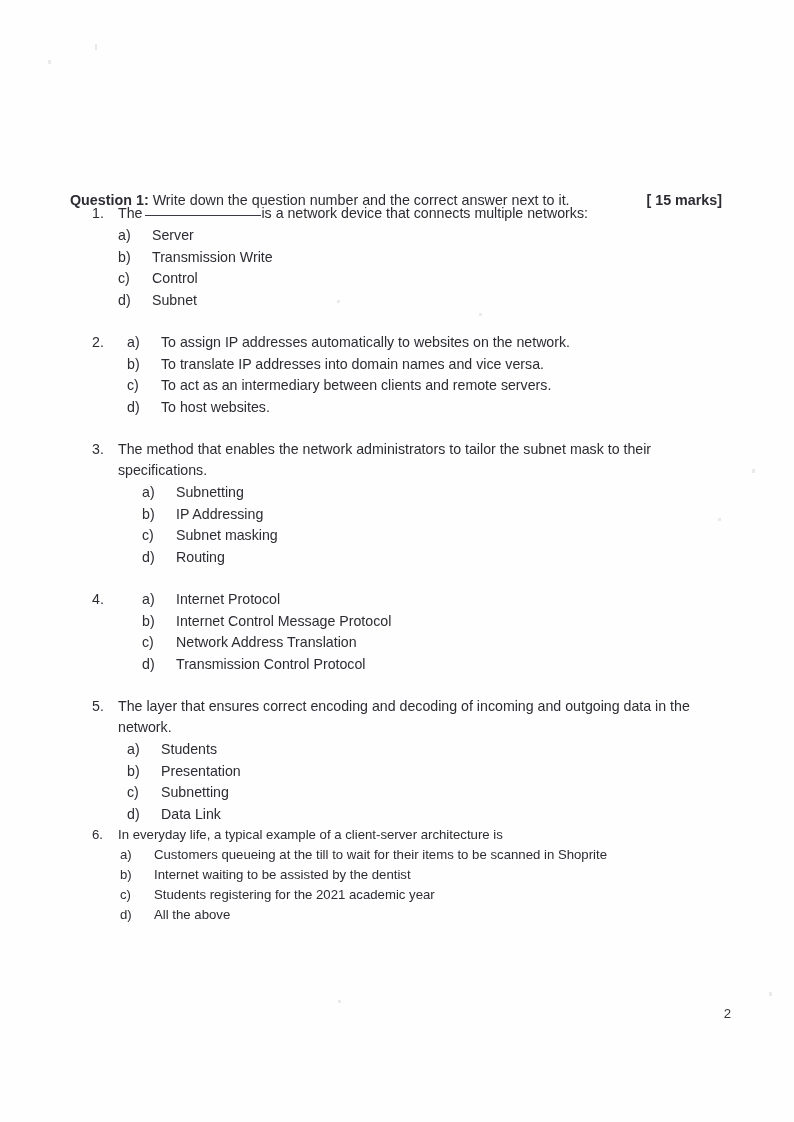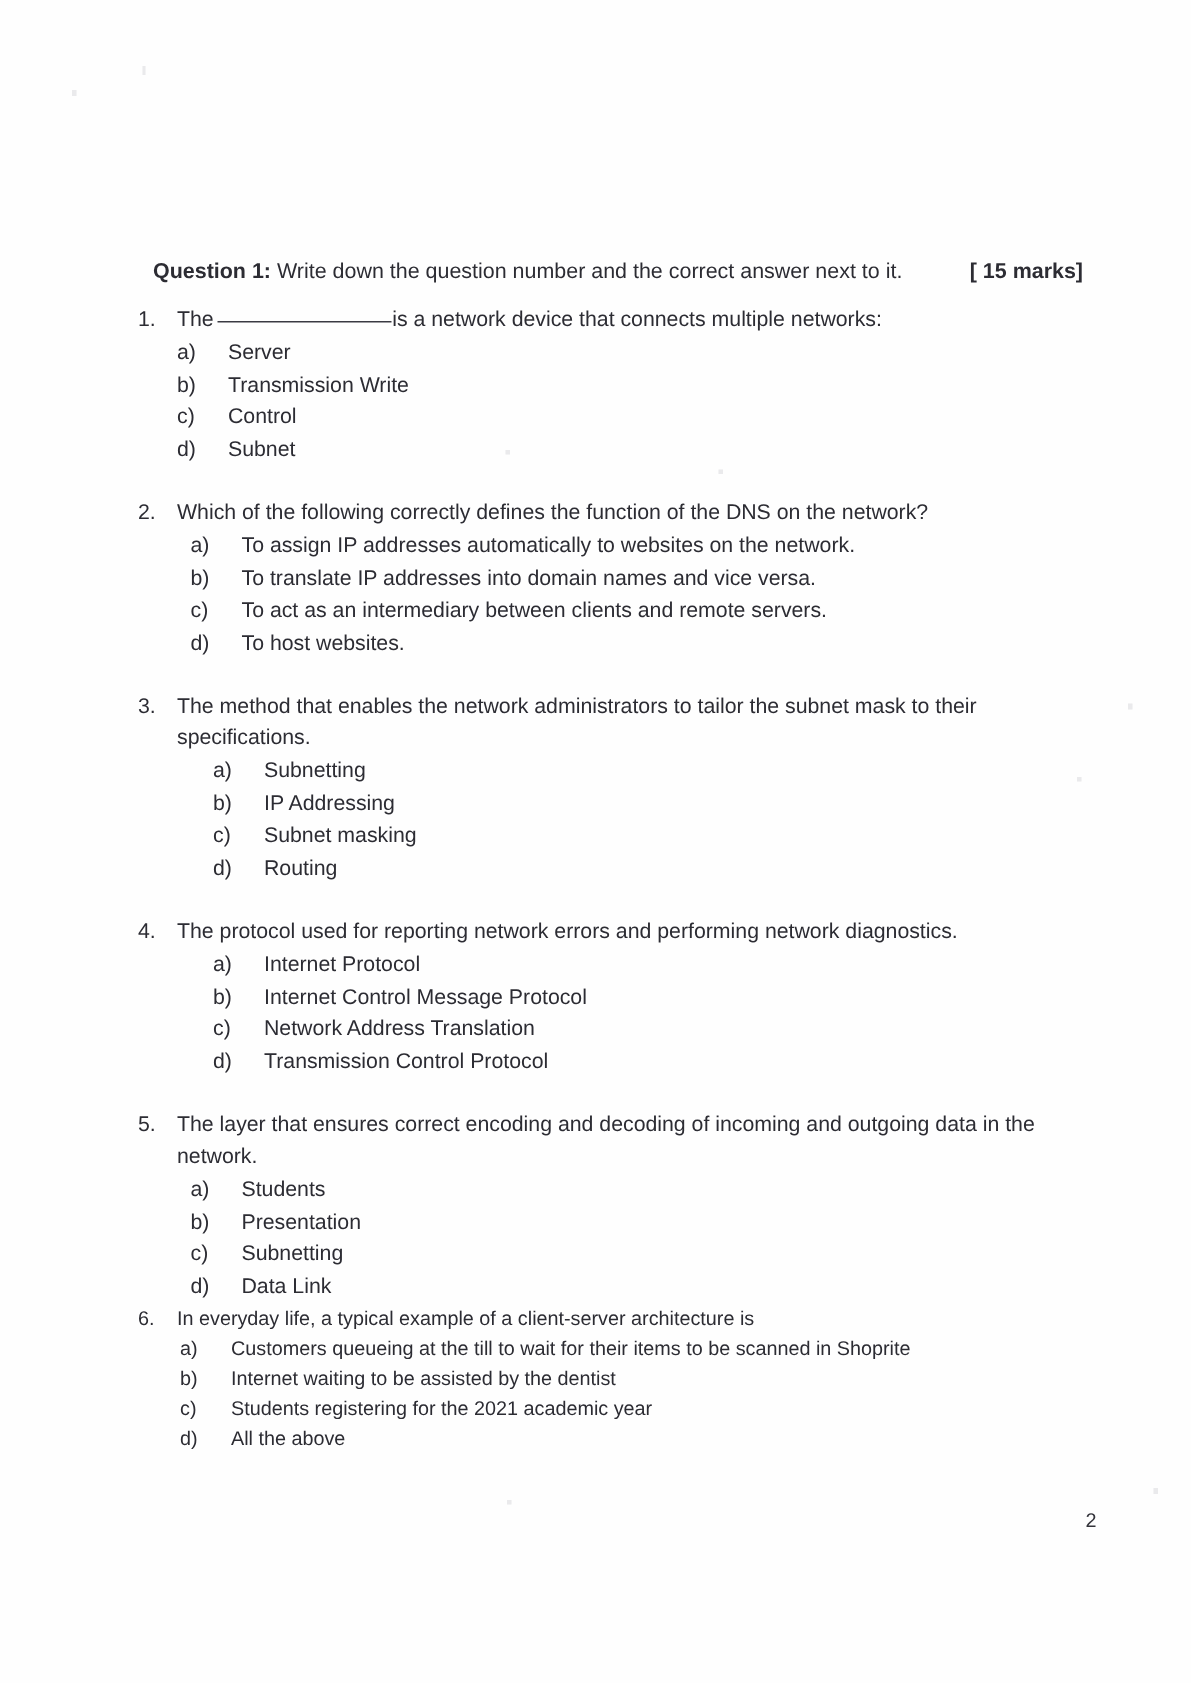--- a/index.html
+++ b/index.html
@@ -36,22 +36,22 @@
     position: absolute;
     left: 70px;
     top: 173px;
     width: 652px;
     display: flex;
     justify-content: space-between;
     align-items: baseline;
     font-size: 14.3px;
     line-height: 1.25;
   }
-  .q-header .lead { font-weight: bold; margin-left: 32px; }
-  .q-header .marks { font-weight: bold; white-space: nowrap; }
+  .q-header .lead { font-weight: bold; }
+  .q-header .marks { font-weight: bold; white-space: nowrap; margin-top: 19px; }
 
   
   .qlist {
     position: absolute;
     left: 0;
     top: 203px;
     width: 794px;
   }
 
   .q-item {
@@ -145,39 +145,39 @@
       <div class="q-item">
         <div class="q-stem"><span class="q-num">1.</span><span>The</span><span class="blank-line"></span><span>is a network device that connects multiple networks:</span></div>
         <ul class="q-options ind-a">
           <li><span class="opt-key">a)</span><span>Server</span></li>
           <li><span class="opt-key">b)</span><span>Transmission Write</span></li>
           <li><span class="opt-key">c)</span><span>Control</span></li>
           <li><span class="opt-key">d)</span><span>Subnet</span></li>
         </ul>
       </div>
       <div class="q-item">
-        <div class="q-stem"><span class="q-num">2.</span><span>Which of the following correctly defines the function of the DNS on the network?</span></div>
+        <div class="q-stem"><span class="q-num">2.</span></div>
         <ul class="q-options ind-b">
           <li><span class="opt-key">a)</span><span>To assign IP addresses automatically to websites on the network.</span></li>
           <li><span class="opt-key">b)</span><span>To translate IP addresses into domain names and vice versa.</span></li>
           <li><span class="opt-key">c)</span><span>To act as an intermediary between clients and remote servers.</span></li>
           <li><span class="opt-key">d)</span><span>To host websites.</span></li>
         </ul>
       </div>
       <div class="q-item">
         <div class="q-stem"><span class="q-num">3.</span><span>The method that enables the network administrators to tailor the subnet mask to their specifications.</span></div>
         <ul class="q-options ind-c">
           <li><span class="opt-key">a)</span><span>Subnetting</span></li>
           <li><span class="opt-key">b)</span><span>IP Addressing</span></li>
           <li><span class="opt-key">c)</span><span>Subnet masking</span></li>
           <li><span class="opt-key">d)</span><span>Routing</span></li>
         </ul>
       </div>
       <div class="q-item">
-        <div class="q-stem"><span class="q-num">4.</span><span>The protocol used for reporting network errors and performing network diagnostics.</span></div>
+        <div class="q-stem"><span class="q-num">4.</span></div>
         <ul class="q-options ind-c">
           <li><span class="opt-key">a)</span><span>Internet Protocol</span></li>
           <li><span class="opt-key">b)</span><span>Internet Control Message Protocol</span></li>
           <li><span class="opt-key">c)</span><span>Network Address Translation</span></li>
           <li><span class="opt-key">d)</span><span>Transmission Control Protocol</span></li>
         </ul>
       </div>
       <div class="q-item tight">
         <div class="q-stem"><span class="q-num">5.</span><span>The layer that ensures correct encoding and decoding of incoming and outgoing data in the network.</span></div>
         <ul class="q-options ind-b">

